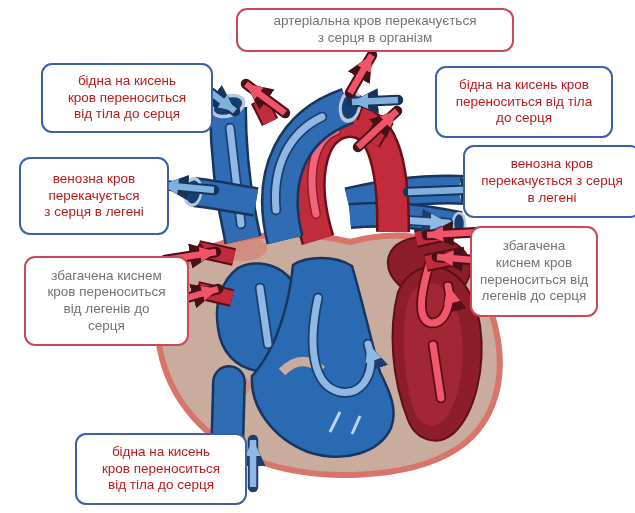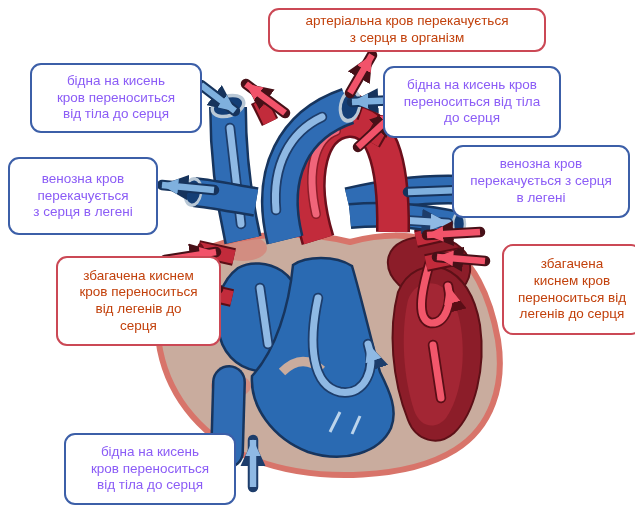--- a/index.html
+++ b/index.html
@@ -2,22 +2,22 @@
 <html><head>
 <meta charset="utf-8">
 <style>
   html,body{margin:0;padding:0;background:#fff;}
   .stage{position:relative;width:635px;height:513px;background:#ffffff;overflow:hidden;
          font-family:"Liberation Sans",sans-serif;}
   .stage svg{position:absolute;left:0;top:0;}
   .label-box{position:absolute;background:#ffffff;border:2px solid;border-radius:11px;
              display:flex;align-items:center;justify-content:center;text-align:center;
              font-size:13.5px;line-height:1.24;padding:2px 6px;box-sizing:border-box;z-index:5;}
-  .label-box.blue{border-color:#3c5fa8;color:#8b5cf6;}
-  .label-box.red{border-color:#cb4855;color:#c2410c;margin-left:32px;}
+  .label-box.blue{border-color:#3c5fa8;color:#b91c1c;margin-left:11px;}
+  .label-box.red{border-color:#cb4855;color:#737373;}
   .label-box span{white-space:pre-line;}
 
   
   .voutl{stroke:#17355e;fill:none;}
   .vfill{stroke:#2f6cb4;fill:none;}
   .aoutl2{stroke:#6b0f1b;fill:none;}
   .afill{stroke:#c22b3b;fill:none;}
   
   .soutl-l{stroke:#1d3d6b;stroke-width:10.5;stroke-linecap:round;fill:none;}
   .sfill-l{stroke:#8fb9e4;stroke-width:7;stroke-linecap:round;fill:none;}
@@ -253,42 +253,42 @@
 
   <div class="label-box red" style="left:236px;top:8px;width:278px;height:44px">
     <span>артеріальна кров перекачується
 з серця в організм</span>
   </div>
   <div class="label-box blue" style="left:30px;top:63px;width:172px;height:70px">
     <span>бідна на кисень
 кров переноситься
 від тіла до серця</span>
   </div>
-  <div class="label-box blue" style="left:383px;top:66px;width:178px;height:72px">
+  <div class="label-box blue" style="left:424px;top:66px;width:178px;height:72px">
     <span>бідна на кисень кров
 переноситься від тіла
 до серця</span>
   </div>
   <div class="label-box blue" style="left:8px;top:157px;width:150px;height:78px">
     <span>венозна кров
 перекачується
 з серця в легені</span>
   </div>
   <div class="label-box blue" style="left:452px;top:145px;width:178px;height:73px">
     <span>венозна кров
 перекачується з серця
 в легені</span>
   </div>
   <div class="label-box red" style="left:24px;top:256px;width:165px;height:90px">
     <span>збагачена киснем
 кров переноситься
 від легенів до
 серця</span>
   </div>
-  <div class="label-box red" style="left:470px;top:244px;width:140px;height:91px">
+  <div class="label-box red" style="left:470px;top:226px;width:128px;height:91px">
     <span>збагачена
 киснем кров
 переноситься від
 легенів до серця</span>
   </div>
   <div class="label-box blue" style="left:64px;top:433px;width:172px;height:72px">
     <span>бідна на кисень
 кров переноситься
 від тіла до серця</span>
   </div>

